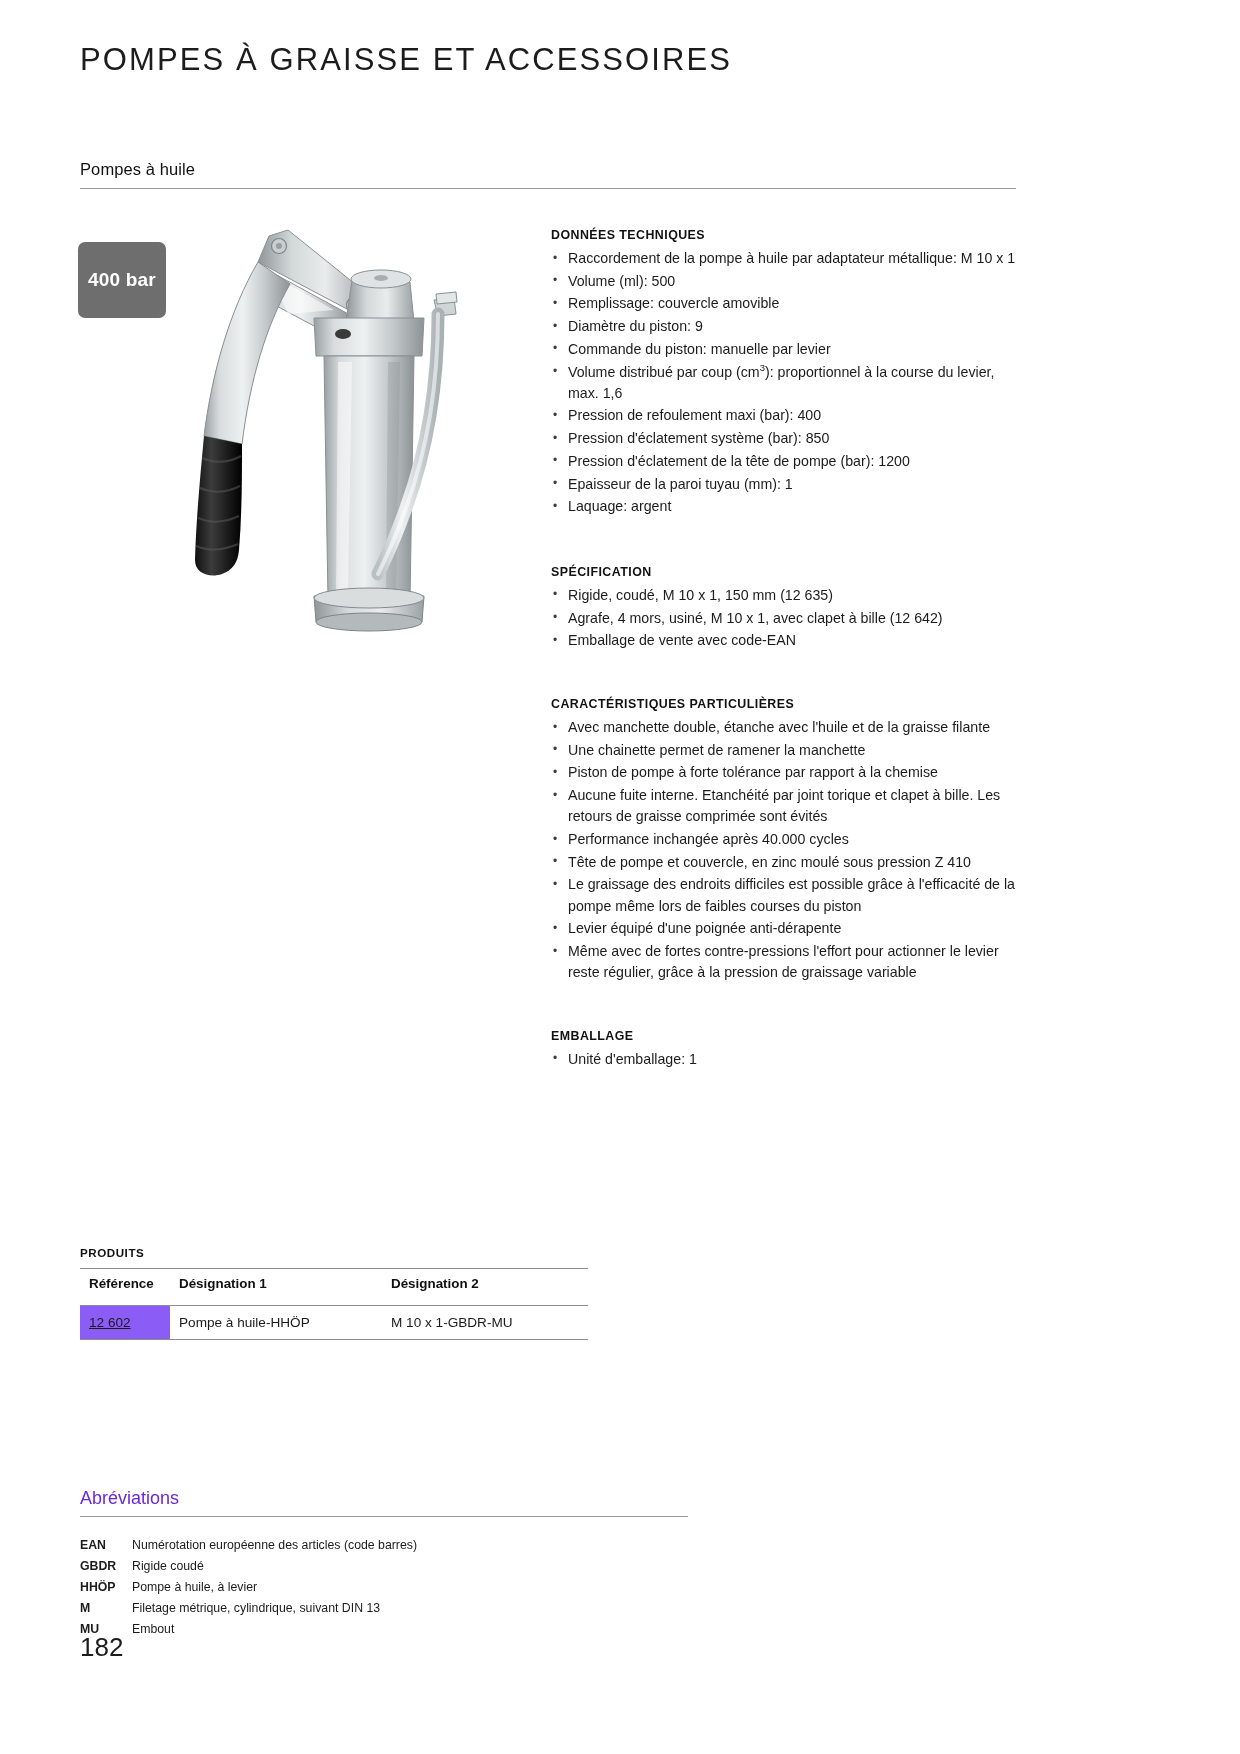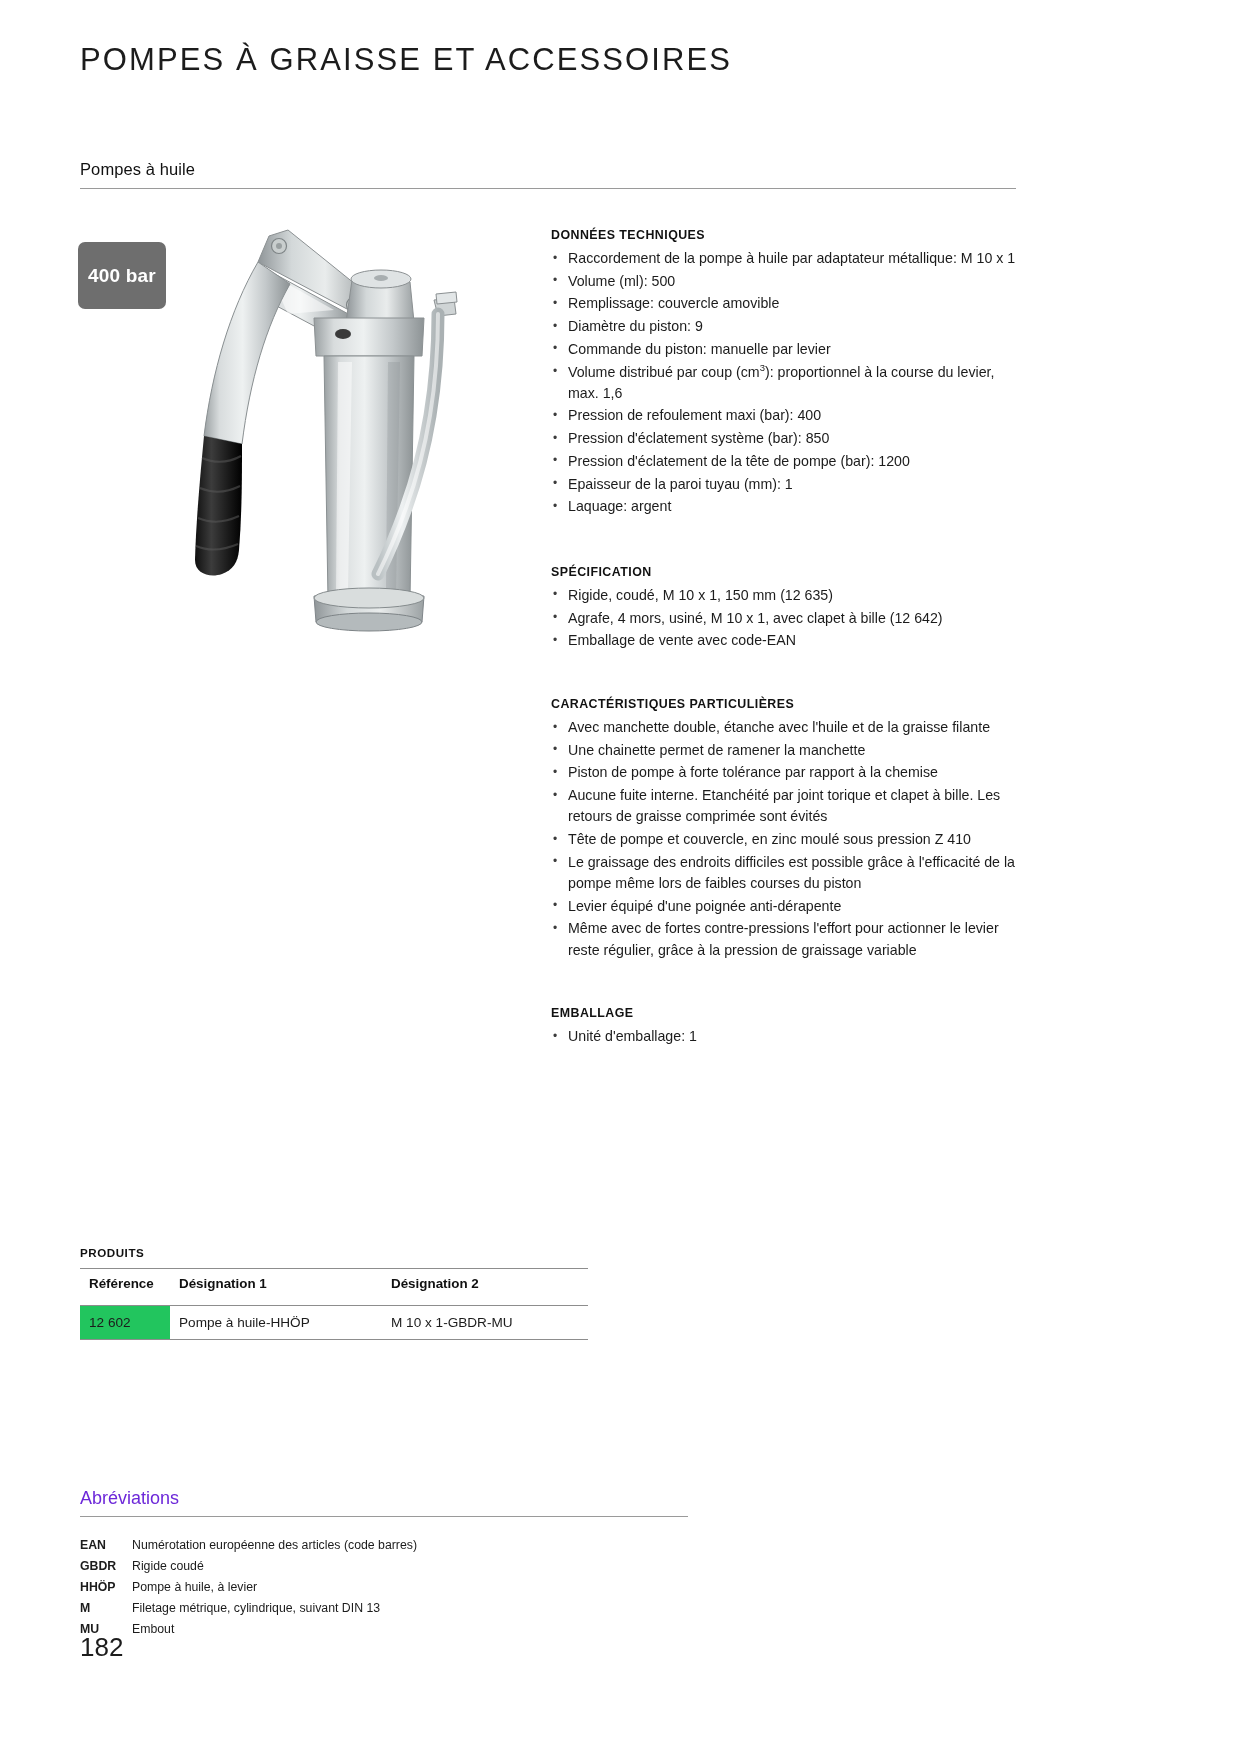--- a/index.html
+++ b/index.html
@@ -61,21 +61,21 @@
     left: 78px;
     top: 222px;
     width: 450px;
     height: 430px;
   }
   .badge {
     position: absolute;
     left: 0px;
     top: 20px;
     width: 88px;
-    height: 67px;
+    height: 76px;
     background: #6e6e6e;
     border-radius: 7px;
     color: #ffffff;
     font-size: 19px;
     font-weight: bold;
     display: flex;
     align-items: center;
     justify-content: center;
     letter-spacing: 0.2px;
   }
@@ -151,21 +151,21 @@
     border-bottom: 1px solid #8d8d8d;
   }
   table.prod td {
     text-align: left;
     font-size: 13.6px;
     color: #1c1c1c;
     padding: 9px 0 9px 9px;
     border-bottom: 1px solid #8d8d8d;
     background: #ffffff;
   }
-  table.prod td.ref { background: #22c55e; }
+  table.prod td.ref { background: #8b5cf6; text-decoration: underline; }
   col.c1 { width: 90px; }
   col.c2 { width: 212px; }
   col.c3 { width: 206px; }
 
   
   .abbrev {
     position: absolute;
     left: 80px;
     top: 1488px;
     width: 608px;
@@ -318,20 +318,21 @@
 
     <div class="gap-md"></div>
 
     <div class="block">
       <div class="block-title">CARACTÉRISTIQUES PARTICULIÈRES</div>
       <ul class="bullets">
         <li>Avec manchette double, étanche avec l'huile et de la graisse filante</li>
         <li>Une chainette permet de ramener la manchette</li>
         <li>Piston de pompe à forte tolérance par rapport à la chemise</li>
         <li>Aucune fuite interne. Etanchéité par joint torique et clapet à bille. Les retours de graisse comprimée sont évités</li>
+        <li>Performance inchangée après 40.000 cycles</li>
         <li>Tête de pompe et couvercle, en zinc moulé sous pression Z 410</li>
         <li>Le graissage des endroits difficiles est possible grâce à l'efficacité de la pompe même lors de faibles courses du piston</li>
         <li>Levier équipé d'une poignée anti-dérapente</li>
         <li>Même avec de fortes contre-pressions l'effort pour actionner le levier reste régulier, grâce à la pression de graissage variable</li>
       </ul>
     </div>
 
     <div class="gap-md"></div>
 
     <div class="block">

